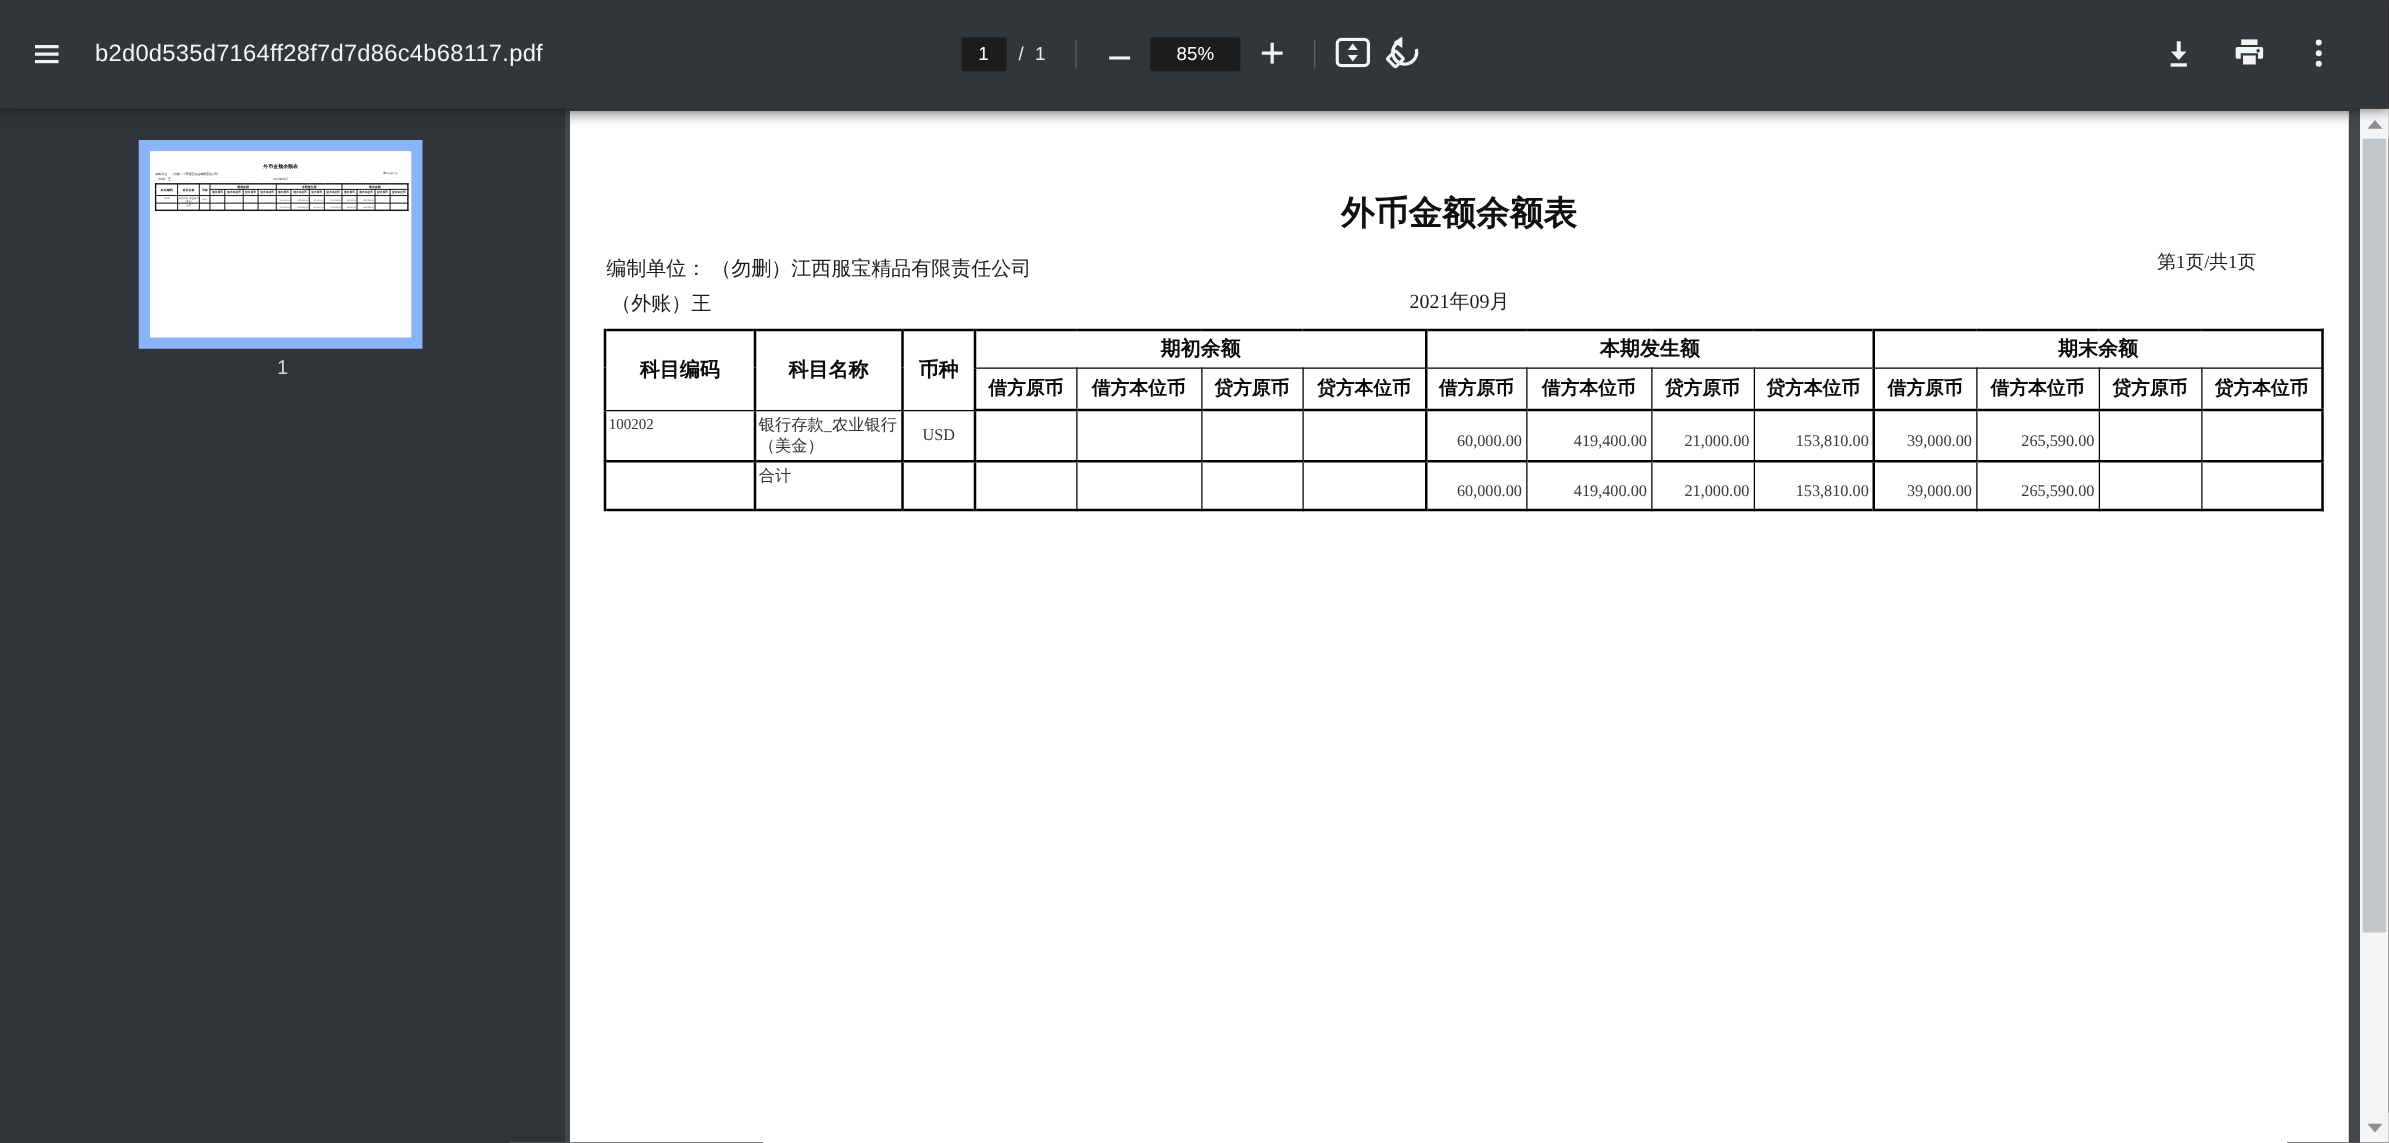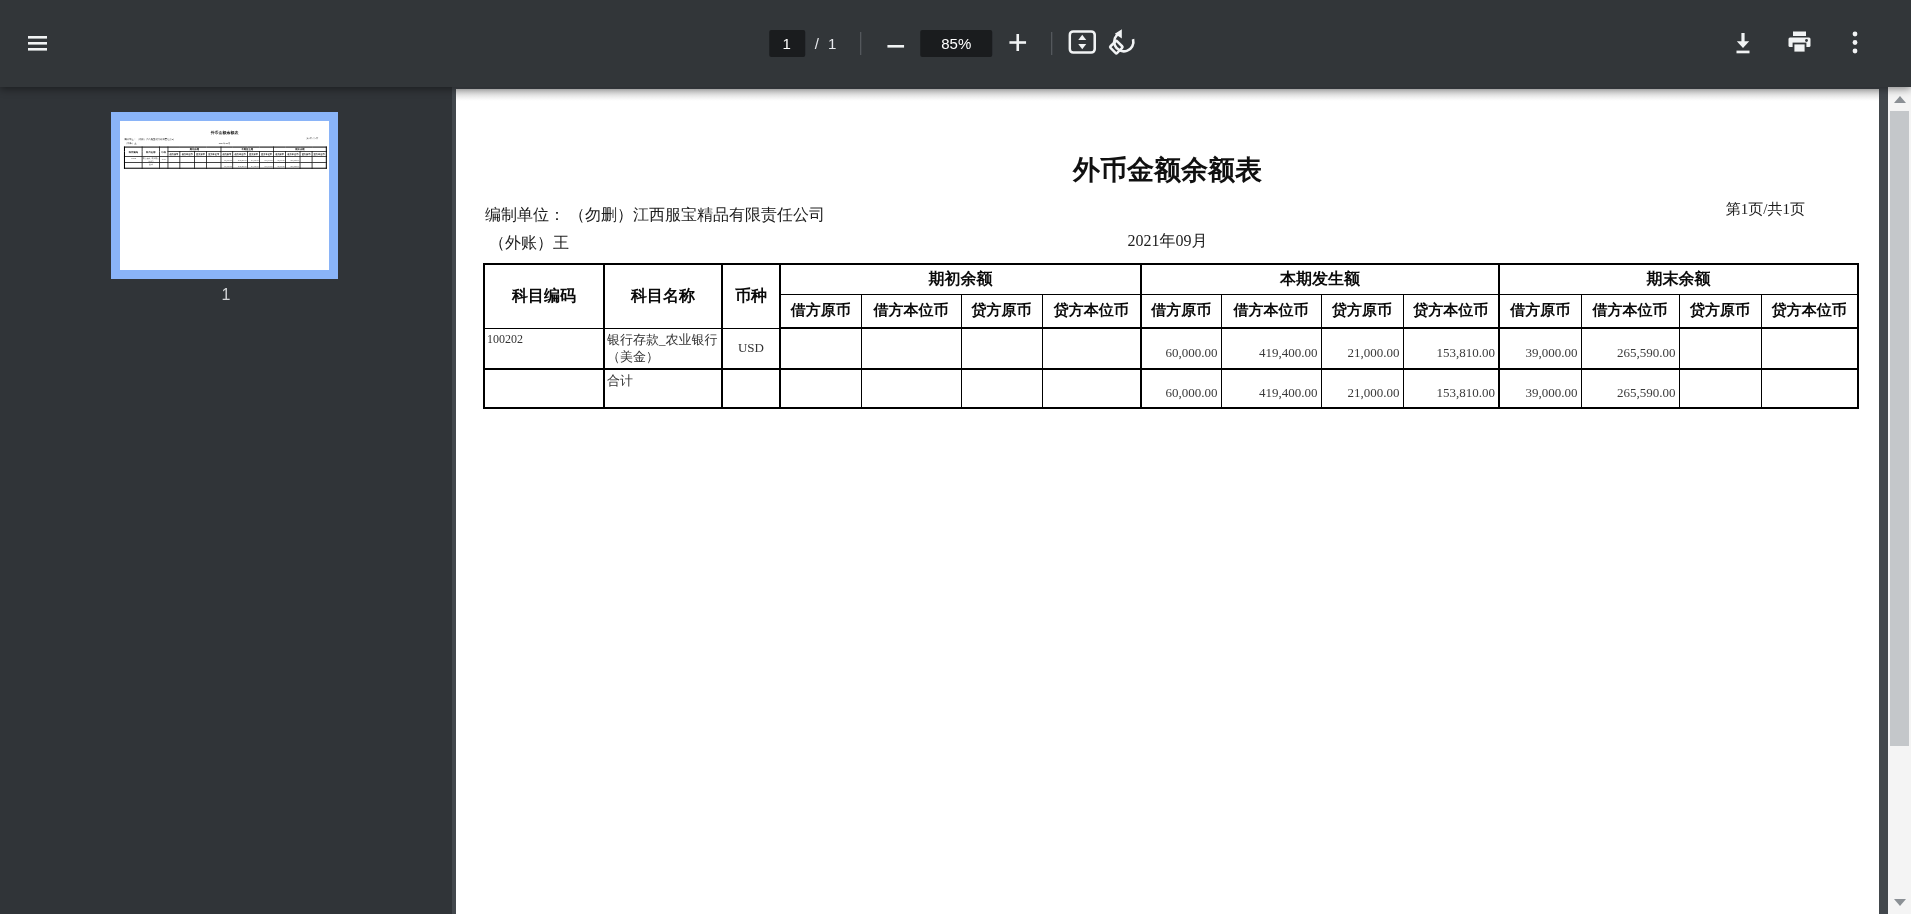--- a/index.html
+++ b/index.html
@@ -107,20 +107,21 @@
 <div class="toolbar">
   <button class="tb-btn hamburger">
     <span>
       <svg width="19" height="15" viewBox="0 0 19 15" fill="#f1f3f4">
         <rect x="0" y="0" width="19" height="2.6"></rect>
           <rect x="0" y="6" width="19" height="2.6"></rect>
           <rect x="0" y="12" width="19" height="2.6"></rect>
       </svg>
     </span>
   </button>
+  <div class="file-title">b2d0d535d7164ff28f7d7d86c4b68117.pdf</div>
 
   <div class="center-controls">
     <input class="dark-box page-input" value="1" style="">
     <span class="slash">/</span>
     <span class="page-total">1</span>
     <span class="vdivider"></span>
     <button class="icon-btn">
       <span>
         <svg width="17" height="3" viewBox="0 0 17 3" fill="#f1f3f4">
             <rect width="17" height="2.6"></rect>

